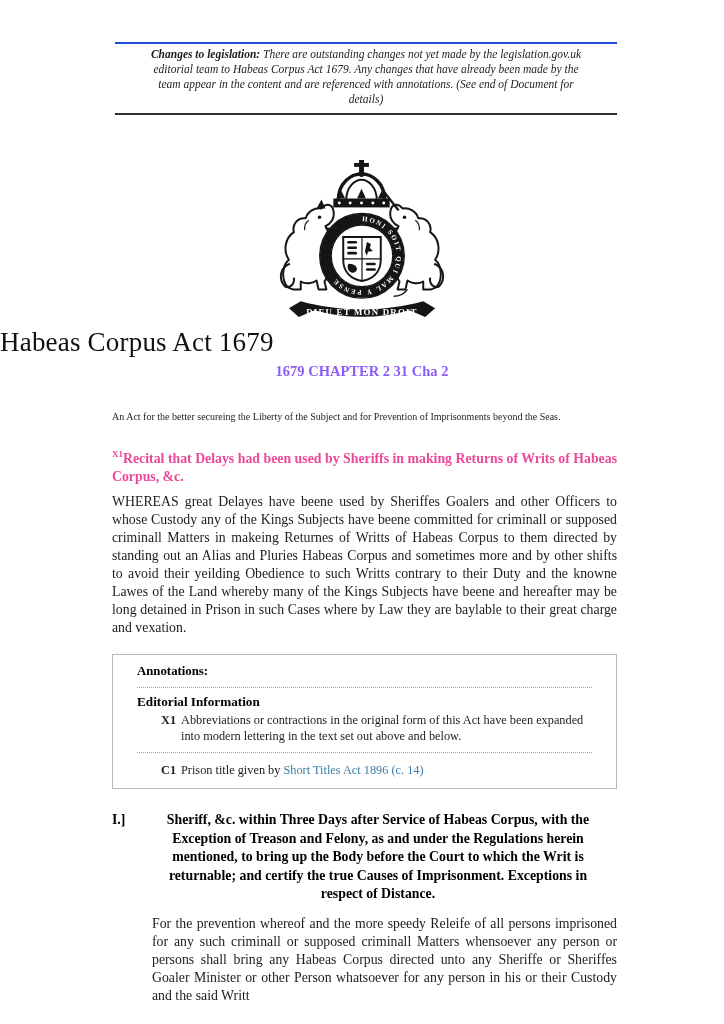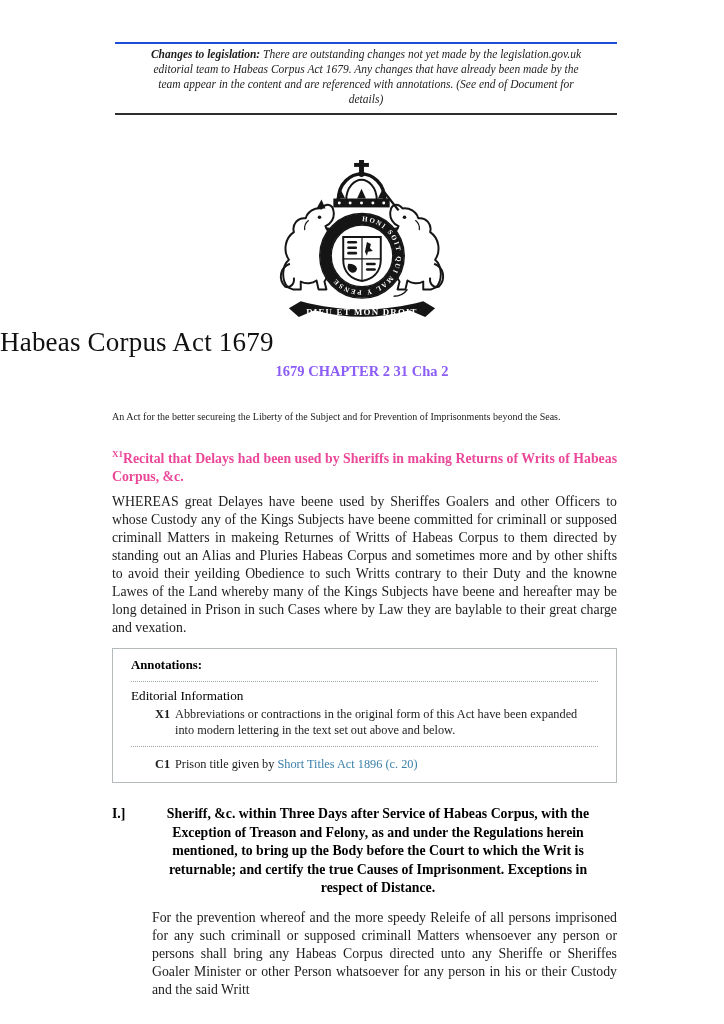--- a/index.html
+++ b/index.html
@@ -27,27 +27,27 @@
 
   .content{margin:0 107px 0 112px;}
 
   .intro{margin:28px 0 0;text-align:justify;font-size:10px;line-height:18px;}
   .recital{margin:24px 0 0;font-size:13.8px;line-height:18px;font-weight:bold;text-align:justify;color:#ec4899;}
   .recital sup{font-size:9px;line-height:0;}
   .whereas{margin:7px 0 0;text-align:justify;font-size:13.8px;line-height:18px;}
 
   
   .ann-box{
-    margin-top:11px;border:1px solid #b4b9bc;
-    padding:8px 18px 10px;font-size:12.3px;line-height:16px;
+    margin-top:17px;border:1px solid #b4b9bc;
+    padding:8px 24px 10px;font-size:12.3px;line-height:16px;
   }
   .ann-title{font-weight:bold;font-size:12.8px;padding-bottom:8px;border-bottom:1px dotted #9aa4ab;color:#000;}
   .ann-section{padding-top:6px;}
   .ann-section.second{margin-top:8px;border-top:1px dotted #9aa4ab;padding-top:7px;}
-  .ann-heading{font-weight:normal;font-size:13.2px;color:#000;}
+  .ann-heading{font-weight:bold;font-size:13.2px;color:#000;}
   .ann-entry{display:flex;margin-top:2px;}
   .ann-label{font-weight:bold;width:20px;margin-left:24px;flex:none;}
   .ann-text{flex:1;max-width:436px;}
   .doc-link{text-decoration:none;cursor:pointer;}
 
   
   .section{display:flex;margin-top:22px;font-weight:bold;font-size:13.8px;line-height:18.5px;color:#000;}
   .sec-num{width:40px;flex:none;}
   .sec-heading{width:452px;text-align:center;}
   .sec-body{margin:11px 0 0 40px;width:465px;text-align:justify;font-size:13.8px;line-height:18px;}
@@ -153,21 +153,21 @@
         <div class="ann-heading">Editorial Information</div>
         <div class="ann-entry">
           <span class="ann-label">X1</span>
           <span class="ann-text">Abbreviations or contractions in the original form of this Act have been expanded into modern lettering in the text set out above and below.</span>
         </div>
       </div>
 
       <div class="ann-section second">
         <div class="ann-entry">
           <span class="ann-label">C1</span>
-          <span class="ann-text"><span>Prison title given by </span><a class="doc-link" style="color: rgb(59, 127, 168);">Short Titles Act 1896 (c. 20)</a></span>
+          <span class="ann-text"><span>Prison title given by </span><a class="doc-link" style="color: rgb(59, 127, 168);">Short Titles Act 1896 (c. 14)</a></span>
         </div>
       </div>
     </div>
 
     <div class="section">
       <div class="sec-num">I.]</div>
       <div class="sec-heading">Sheriff, &amp;c. within Three Days after Service of Habeas Corpus, with the Exception of Treason and Felony, as and under the Regulations herein mentioned, to bring up the Body before the Court to which the Writ is returnable; and certify the true Causes of Imprisonment. Exceptions in respect of Distance.</div>
     </div>
 
     <p class="sec-body">For the prevention whereof and the more speedy Releife of all persons imprisoned for any such criminall or supposed criminall Matters whensoever any person or persons shall bring any Habeas Corpus directed unto any Sheriffe or Sheriffes Goaler Minister or other Person whatsoever for any person in his or their Custody and the said Writt</p>

